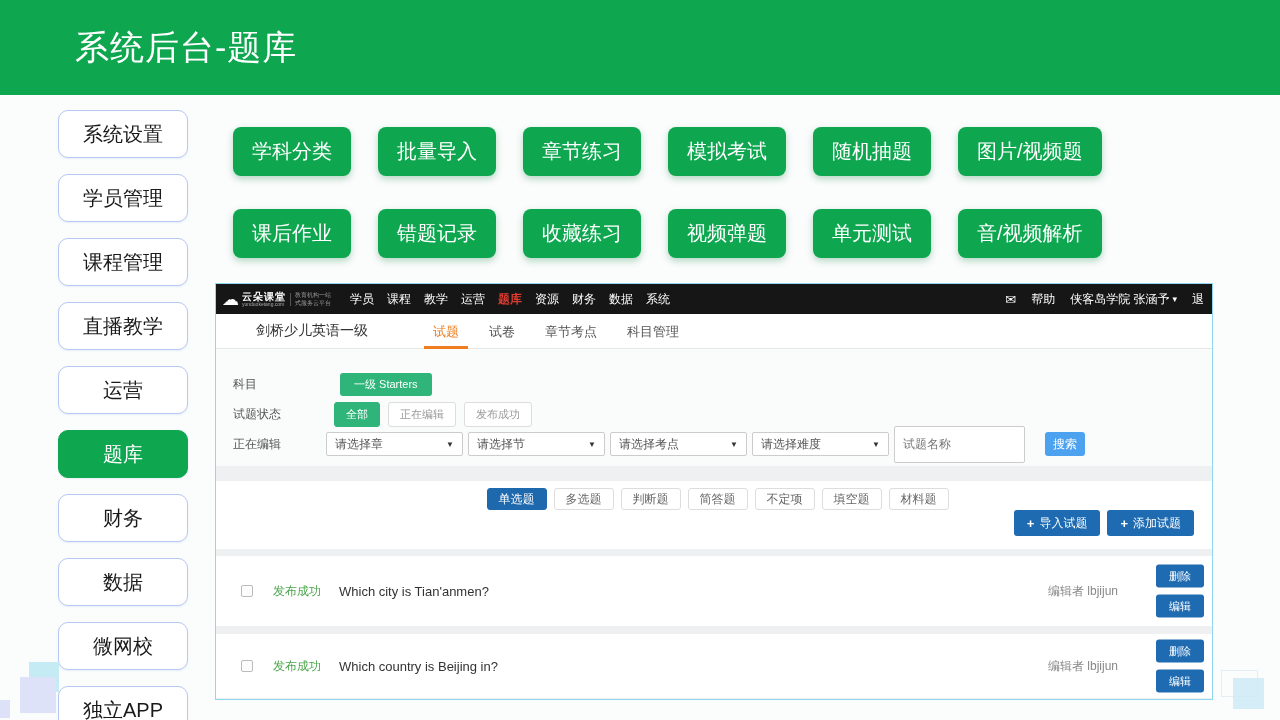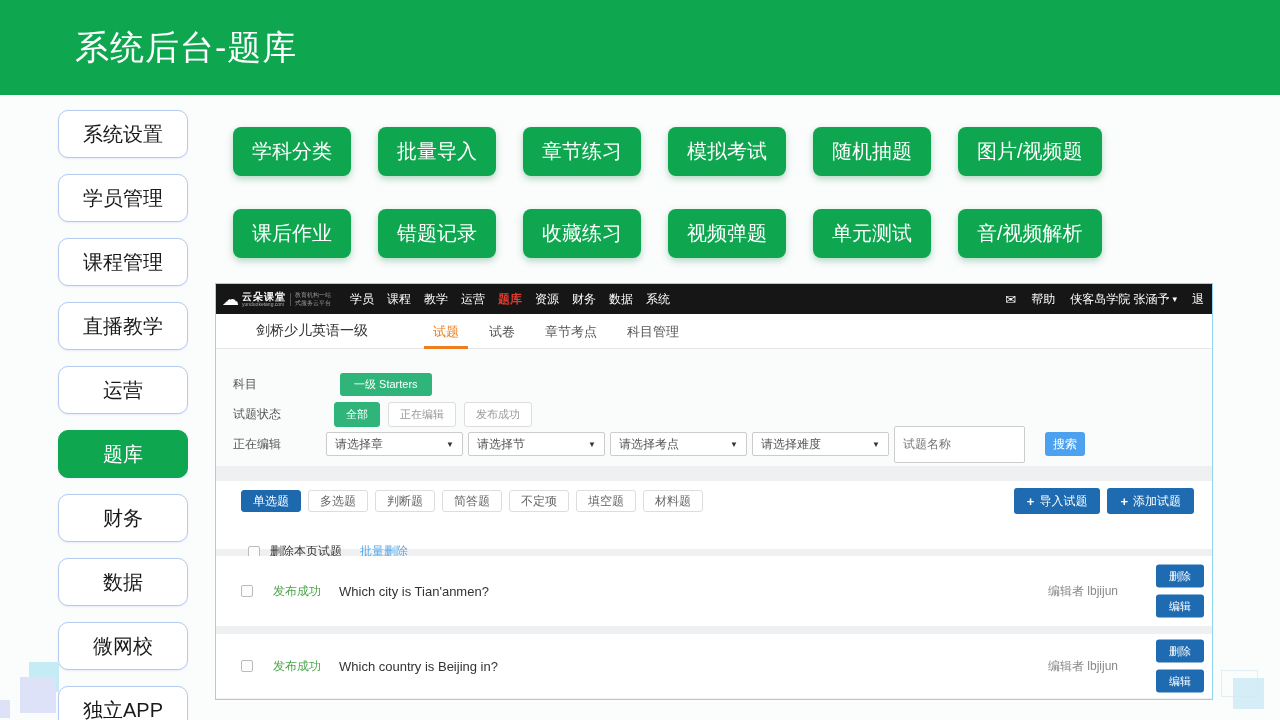--- a/index.html
+++ b/index.html
@@ -57,21 +57,21 @@
   .stag { font-size:11px; padding:4px 11px; border-radius:3px; border:1px solid #ddd; background:#fff; color:#999; cursor:pointer; }
   .stag.active { background:#2fb57a; border-color:#2fb57a; color:#fff; }
   .sels { display:flex; margin-left:10px; }
   .sel { width:137px; height:24px; border:1px solid #ccc; background:#fff; border-radius:2px; display:flex; align-items:center; justify-content:space-between; padding:0 8px; font-size:12px; color:#555; margin-right:5px; cursor:pointer; }
   .sel-caret { font-size:8px; color:#333; }
   .kw-input { width:131px; height:37px; border:1px solid #ccc; border-radius:2px; font-size:12px; padding:0 8px; color:#333; font-family:inherit; }
   .search-btn { width:40px; height:24px; margin-left:20px; background:#4da2f0; color:#fff; border:none; border-radius:3px; font-size:12px; cursor:pointer; font-family:inherit; }
 
   .gap1 { height:15px; }
   .blockA { height:68px; background:#fff; padding-top:7px; }
-  .type-row { display:flex; align-items:center; padding:0 18px 0 25px; }
+  .type-row { display:flex; align-items:center; padding:0 18px 0 25px;flex-direction:column; }
   .ttabs { display:flex; gap:7px; }
   .ttab { height:22px; padding:0 11px; display:flex; align-items:center; font-size:12px; color:#666; background:#fff; border:1px solid #ddd; border-radius:3px; cursor:pointer; white-space:nowrap; }
   .ttab.active { background:#1e68ae; border-color:#1e68ae; color:#fff; }
   .act-btns { margin-left:auto; display:flex; gap:7px; }
   .act-btn { height:26px; padding:0 13px; background:#1e6bb2; color:#fff; border:none; border-radius:3px; font-size:12px; display:flex; align-items:center; gap:5px; cursor:pointer; font-family:inherit; white-space:nowrap; }
   .plus { font-size:13px; font-weight:bold; }
   .bulk-row { display:flex; align-items:center; margin-top:29px; padding-left:32px; }
   .cb { width:12px; height:12px; border:1px solid #bbb; background:#fcfcfc; border-radius:2px; flex-shrink:0; cursor:pointer; }
   .bulk-label { font-size:12px; color:#333; margin-left:10px; }
   .bulk-link { font-size:12px; color:#55a7ea; margin-left:18px; cursor:pointer; }

